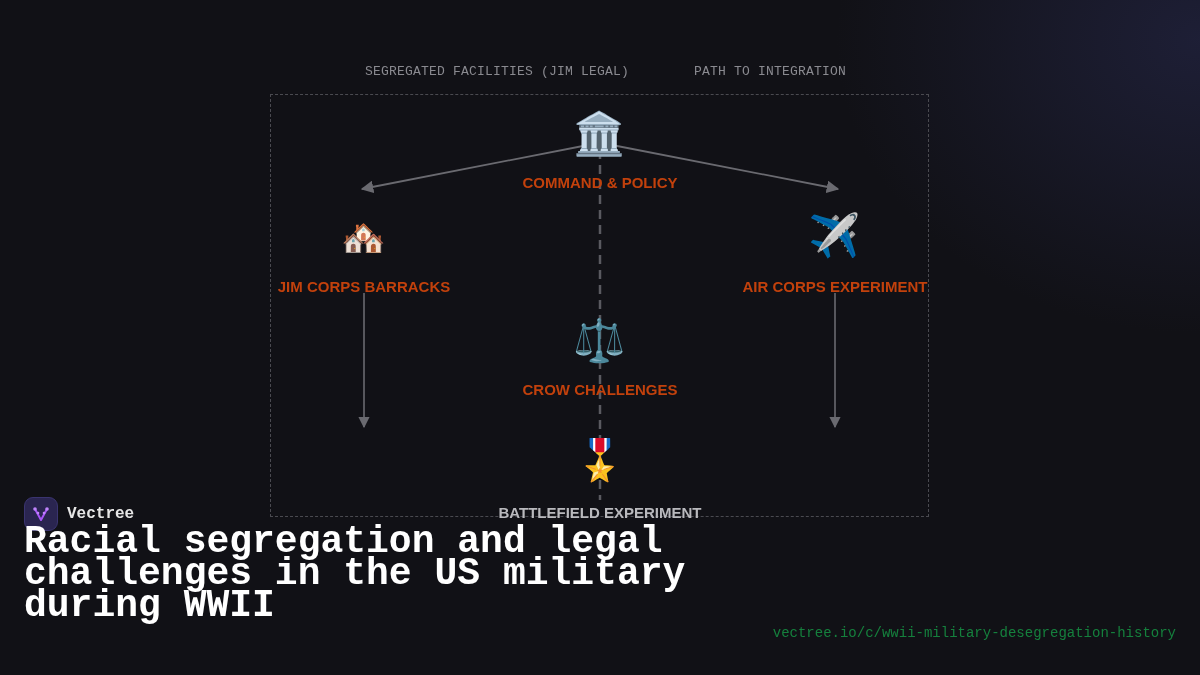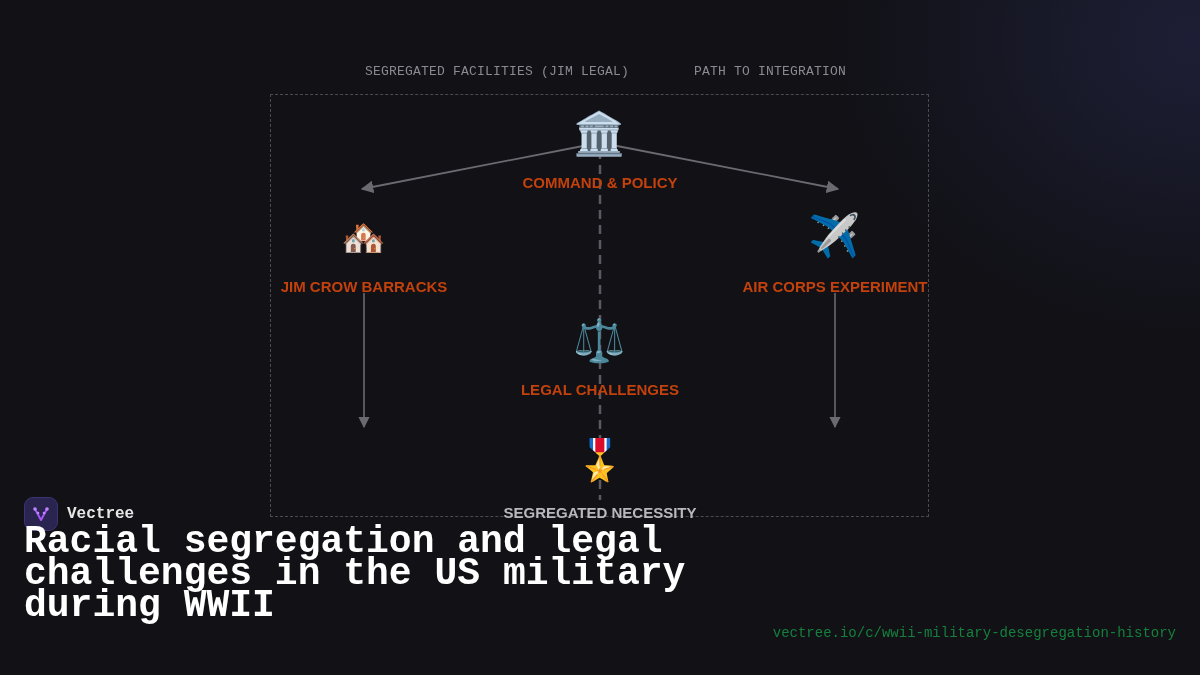--- a/index.html
+++ b/index.html
@@ -72,30 +72,30 @@
   <line x1="588" y1="145" x2="362" y2="189" stroke="#6a6a70" stroke-width="1.8" marker-end="url(#arr)"></line>
   <line x1="612" y1="145" x2="838" y2="189" stroke="#6a6a70" stroke-width="1.8" marker-end="url(#arr)"></line>
   <line x1="364" y1="293" x2="364" y2="427" stroke="#6a6a70" stroke-width="1.6" marker-end="url(#arr)"></line>
   <line x1="835" y1="293" x2="835" y2="427" stroke="#6a6a70" stroke-width="1.6" marker-end="url(#arr)"></line>
 </svg>
 
 <div class="node-icon" style="left:600px; top:113px;">🏛️</div>
 <div class="node-label" style="left:600px; top:174px;">COMMAND &amp; POLICY</div>
 
 <div class="node-icon" style="left:364px; top:220px; font-size:36px;">🏘️</div>
-<div class="node-label" style="left:364px; top:278px;">JIM CROW BARRACKS</div>
+<div class="node-label" style="left:364px; top:278px;">JIM CORPS BARRACKS</div>
 
 <div class="node-icon" style="left:835px; top:215px;">✈️</div>
 <div class="node-label" style="left:835px; top:278px;text-align:right;">AIR CORPS EXPERIMENT</div>
 
 <div class="node-icon" style="left:600px; top:320px;">⚖️</div>
-<div class="node-label" style="left:600px; top:381px;">LEGAL CHALLENGES</div>
+<div class="node-label" style="left:600px; top:381px;">CROW CHALLENGES</div>
 
 <div class="node-icon" style="left:600px; top:440px; font-size:40px;">🎖️</div>
-<div class="node-label dim" style="left:600px; top:504px;">SEGREGATED NECESSITY</div>
+<div class="node-label dim" style="left:600px; top:504px;">BATTLEFIELD EXPERIMENT</div>
 
 <div class="brand">
   <div class="brand-logo">
     <svg width="20" height="20" viewBox="0 0 20 20">
       <path d="M4,5 L10,16 L16,5" stroke="#a855f7" stroke-width="2" fill="none" stroke-linecap="round" stroke-linejoin="round"></path>
       <circle cx="4" cy="5" r="1.8" fill="#c084fc"></circle>
       <circle cx="16" cy="5" r="1.8" fill="#c084fc"></circle>
       <circle cx="7" cy="9" r="1.3" fill="#c084fc"></circle>
       <circle cx="13" cy="9" r="1.3" fill="#c084fc"></circle>
     </svg>

